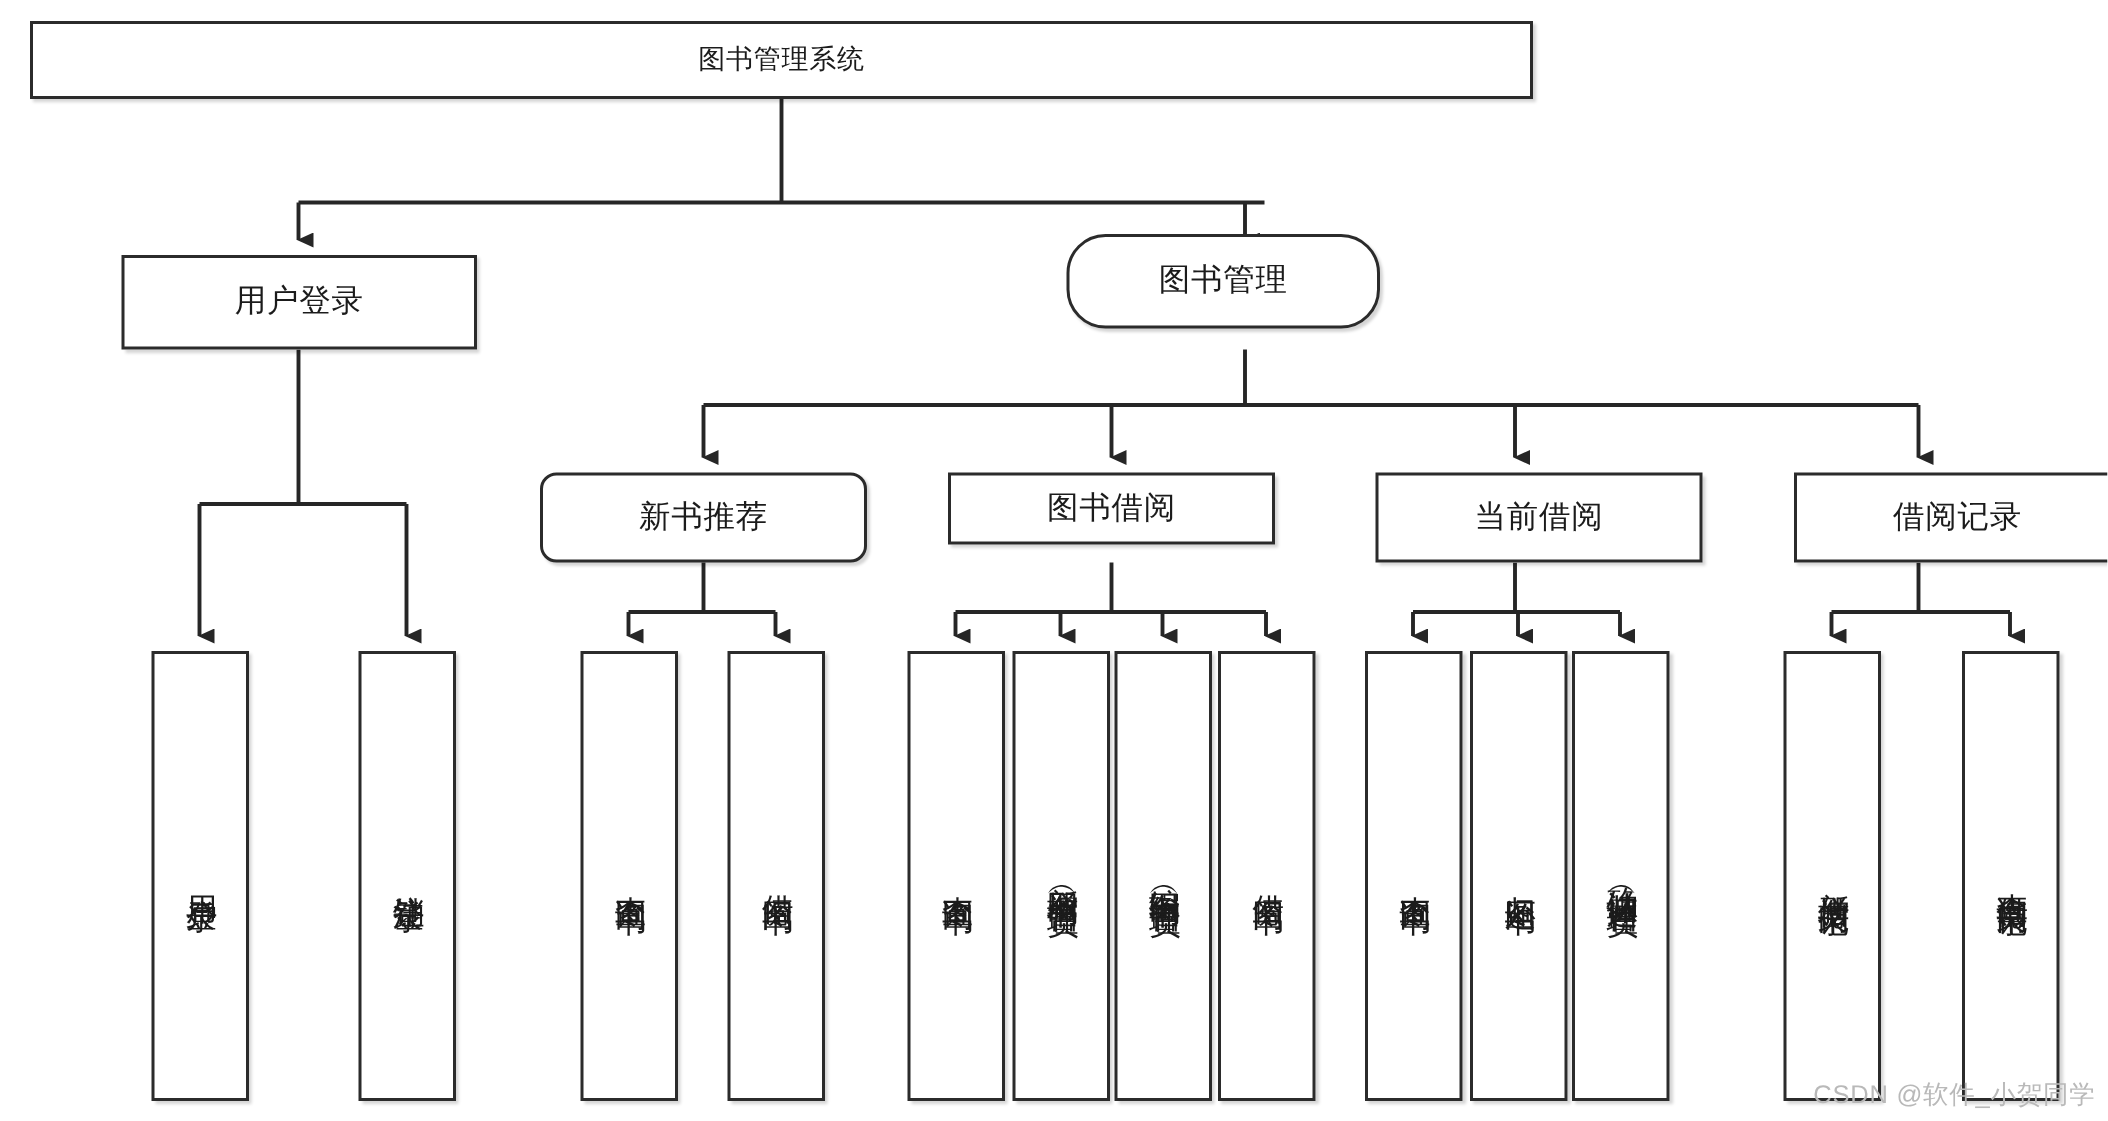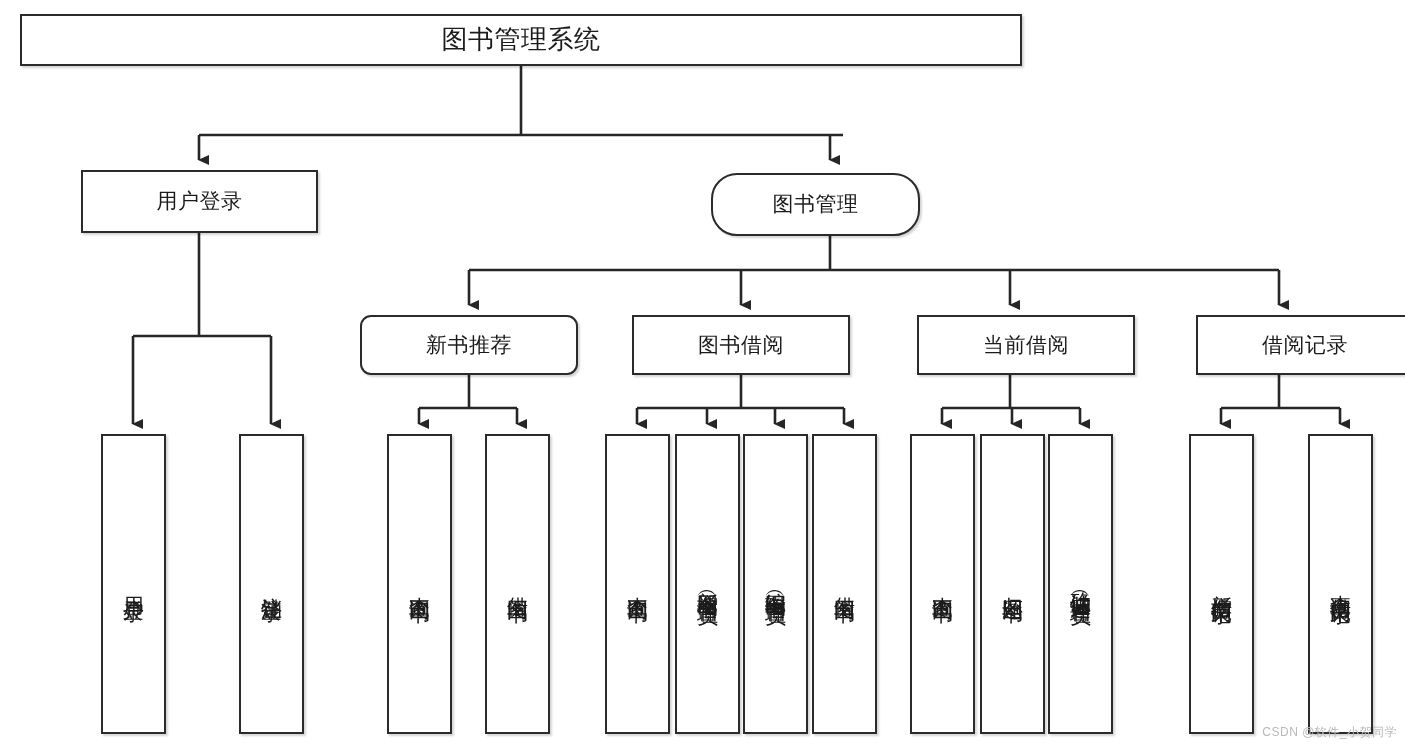--- a/index.html
+++ b/index.html
@@ -37,39 +37,39 @@
     box-shadow: 2px 2px 2px rgba(0,0,0,0.17);
   }
   .node .label {
     font-size: 21px;
     line-height: 1.18;
     letter-spacing: 0.5px;
     color: #1b1b1b;
     white-space: nowrap;
     text-align: center;
   }
-  .node.root .label { font-size: 26px; font-family: Liberation Serif, serif; }
+  .node.root .label { font-size: 18px; font-family: Liberation Serif, serif; }
   .node.leaf {
     align-items: center;
     justify-content: center;
   }
   .node.leaf .label {
     writing-mode: vertical-rl;
     text-orientation: upright;
     font-size: 21px;
     line-height: 1.34;
     letter-spacing: 2px;
     white-space: nowrap;
     max-height: 272px;
   }
   .watermark {
     position: absolute;
     right: 8px;
     bottom: 6px;
-    font-size: 12px;
+    font-size: 17px;
     color: #b9b9b9;
     letter-spacing: 0.5px;
     white-space: nowrap;
     user-select: none;
   }
 </style>
 </head>
 <body>
 
 <div id="canvas">
@@ -124,28 +124,28 @@
     </g>
   </svg>
 
   <div class="node root" style="left:20px; top:14px; width:1002px; height:52px;">
     <span class="label">图书管理系统</span>
   </div>
 
   <div class="node" style="left:81px; top:170px; width:237px; height:63px;">
     <span class="label">用户登录</span>
   </div>
-  <div class="node" style="left:711px; top:173px; width:209px; height:63px;border-radius:26px;">
+  <div class="node" style="left:711px; top:156px; width:209px; height:63px;border-radius:26px;">
     <span class="label">图书管理</span>
   </div>
 
   <div class="node" style="left:360px; top:315px; width:218px; height:60px;border-radius:11px;">
     <span class="label">新书推荐</span>
   </div>
-  <div class="node" style="left:632px; top:315px; width:218px; height:60px;">
+  <div class="node" style="left:632px; top:315px; width:218px; height:48px;">
     <span class="label">图书借阅</span>
   </div>
   <div class="node" style="left:901px; top:315px; width:218px; height:60px;margin-left:16px;">
     <span class="label">当前借阅</span>
   </div>
   <div class="node" style="left:1170px; top:315px; width:218px; height:60px;margin-left:26px;">
     <span class="label">借阅记录</span>
   </div>
 
   <div class="node leaf" style="left:101px; top:434px; width:65px; height:300px;">

